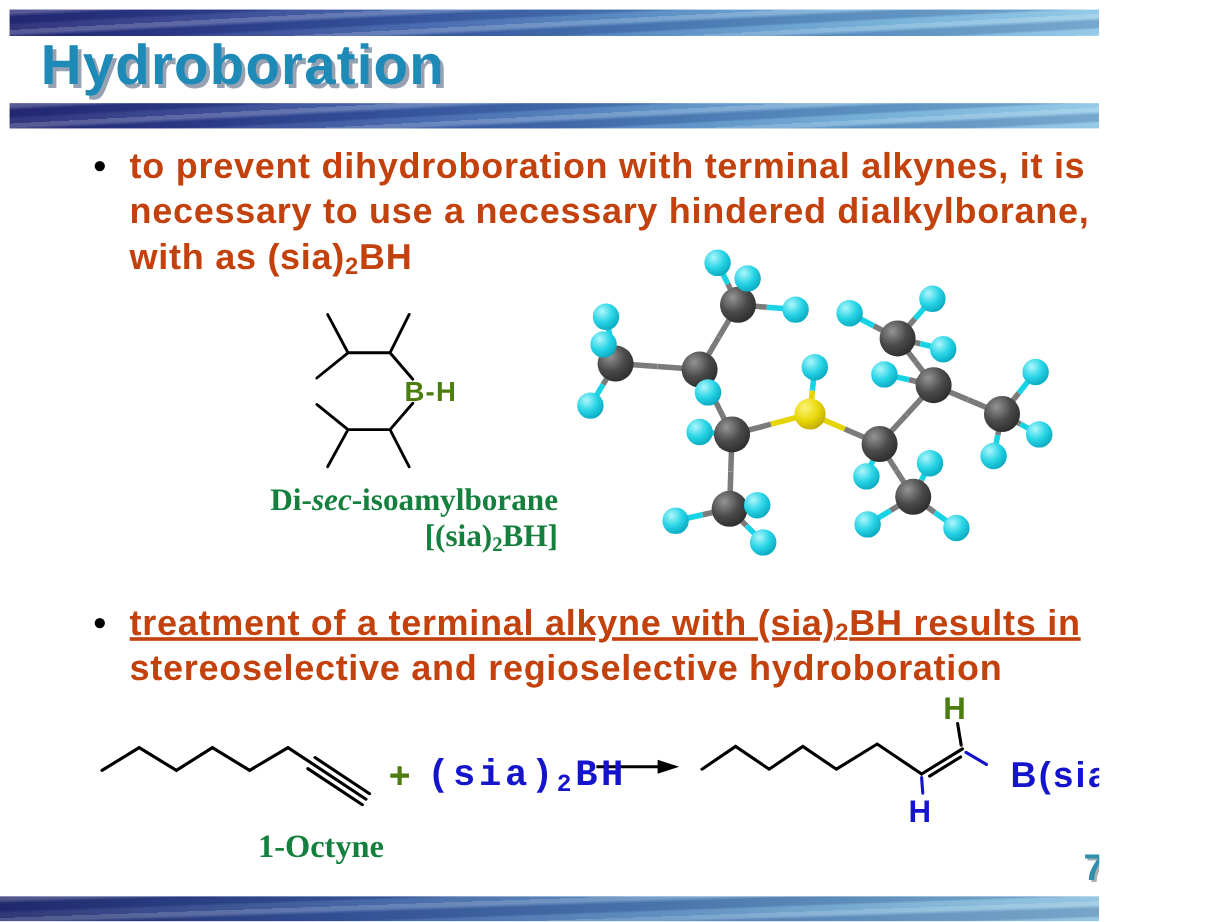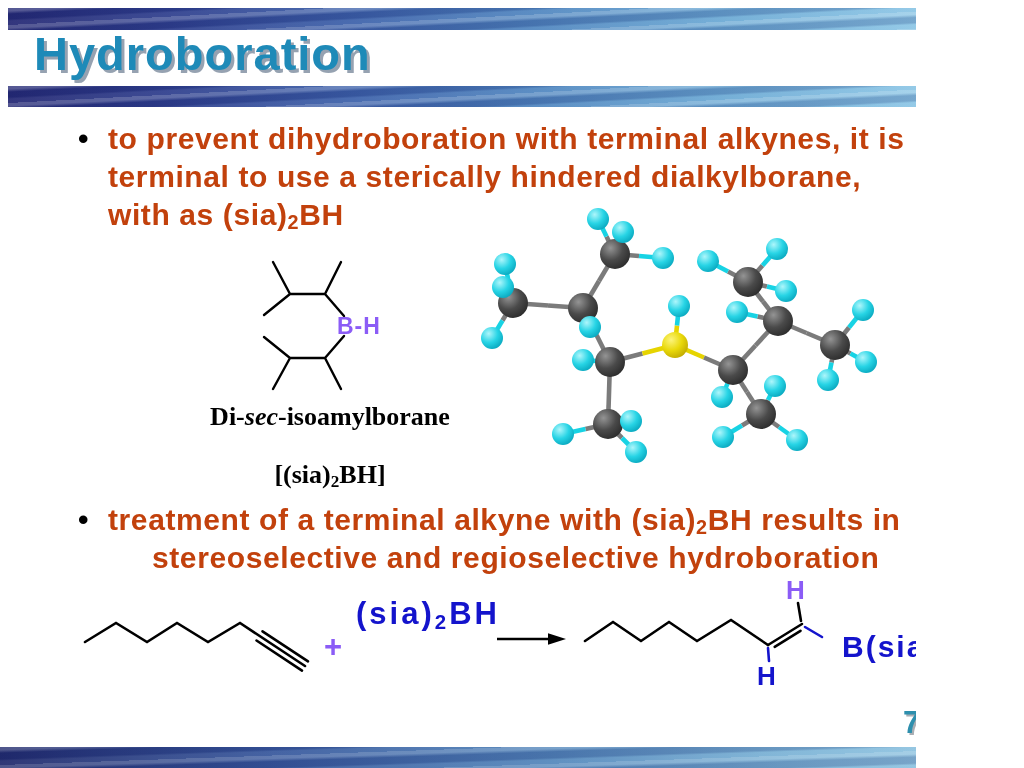--- a/index.html
+++ b/index.html
@@ -13,27 +13,27 @@
   .band-top2{left:8px;top:86px;height:21px;}
   .band-bottom{left:0;top:747px;height:21px;
     background:
       repeating-linear-gradient(178deg, rgba(255,255,255,0.20) 0 3px, rgba(15,25,95,0.18) 6px 12px, rgba(255,255,255,0.06) 14px 18px),
       linear-gradient(90deg,#232c6e 0%,#3a5a9e 30%,#5588bc 60%,#7cb3d6 85%,#8fc3e0 100%);}
   .title{position:absolute;left:34px;top:28px;font-size:47px;font-weight:700;letter-spacing:1px;
          color:#1e8ab8;text-shadow:3px 3px 0 rgba(139,152,168,0.9);line-height:52px;}
   .bullet-marker{position:absolute;font-size:30px;font-weight:700;color:#000;line-height:38px;}
   .bullet-text{position:absolute;font-size:30px;font-weight:700;color:#c2410c;line-height:38px;letter-spacing:0.6px;white-space:nowrap;}
   sub.s{font-size:0.66em;vertical-align:baseline;position:relative;top:0.22em;line-height:0;}
-  .serif-label{position:absolute;font-family:"Liberation Serif",serif;font-weight:700;color:#000000;
-               font-size:26px;text-align:center;white-space:nowrap;}
-  .chem-label{position:absolute;font-weight:700;color:#8b5cf6;white-space:nowrap;}
+  .serif-label{position:absolute;font-family:"Liberation Serif",serif;font-weight:700;color:#15803d;
+               font-size:26px;text-align:right;white-space:nowrap;}
+  .chem-label{position:absolute;font-weight:700;color:#4d7c0f;white-space:nowrap;}
   .blue{color:#1414cc;}
   .bh-label{left:337px;top:313px;font-size:23px;letter-spacing:1px;}
   .plus-sign{left:324px;top:629px;font-size:31px;}
-  .reagent{left:356px;top:596px;font-size:31px;letter-spacing:3px;}
+  .reagent{left:356px;top:629px;font-size:31px;letter-spacing:3px;font-family:Liberation Mono, monospace;}
   .boron-group{left:822px;top:630px;font-size:30px;letter-spacing:2px;margin-left:20px;}
   .h-top{left:786px;top:575px;font-size:26px;}
   .h-vinyl{left:757px;top:661px;font-size:26px;}
   .octyne-label{left:160px;top:690px;width:160px;font-size:27px;}
   .product-label{left:633px;top:697px;width:224px;font-size:27px;}
   .page-number{position:absolute;left:903px;top:705px;width:84px;
                font-size:31px;font-weight:700;color:#2e8fad;text-shadow:2px 2px 0 rgba(154,160,166,0.85);}
   svg.artwork{position:absolute;left:0;top:0;}
   .em-i{font-style:italic;}
 </style>
@@ -41,26 +41,26 @@
 <body>
 
 <div class="slide">
 
   <div class="band band-top1"></div>
   <div class="title">Hydroboration</div>
   <div class="band band-top2"></div>
 
   <div class="bullet-marker" style="left:78px;top:120px;">•</div>
   <div class="bullet-text" style="left:108px;top:120px;">to prevent dihydroboration with terminal alkynes, it is</div>
-  <div class="bullet-text" style="left:108px;top:158px;">terminal to use a sterically hindered dialkylborane,</div>
+  <div class="bullet-text" style="left:108px;top:158px;">necessary to use a necessary hindered dialkylborane,</div>
   <div class="bullet-text" style="left:108px;top:196px;"><span>with as (sia)</span><sub class="s">2</sub><span>BH</span></div>
 
   <div class="bullet-marker" style="left:78px;top:501px;">•</div>
-  <div class="bullet-text" style="left:108px;top:501px;"><span>treatment of a terminal alkyne with (sia)</span><sub class="s">2</sub><span>BH results in</span></div>
-  <div class="bullet-text" style="left:108px;top:539px;margin-left:44px;">stereoselective and regioselective hydroboration</div>
+  <div class="bullet-text" style="left:108px;top:501px;text-decoration:underline;"><span>treatment of a terminal alkyne with (sia)</span><sub class="s">2</sub><span>BH results in</span></div>
+  <div class="bullet-text" style="left:108px;top:539px;">stereoselective and regioselective hydroboration</div>
 
   <svg class="artwork" width="1024" height="768" viewBox="0 0 1024 768">
     <defs>
       <radialGradient id="gradC" cx="35%" cy="30%" r="75%">
         <stop offset="0%" stop-color="#949494"></stop>
           <stop offset="55%" stop-color="#4a4a4a"></stop>
           <stop offset="100%" stop-color="#2c2c2c"></stop>
       </radialGradient>
       <radialGradient id="gradH" cx="35%" cy="30%" r="75%">
         <stop offset="0%" stop-color="#aef6fb"></stop>
@@ -198,24 +198,25 @@
       <line x1="768" y1="645" x2="802" y2="624" stroke="#000" stroke-width="2.6"></line>
       <line x1="774.7" y1="646.8" x2="800.5" y2="630.8" stroke="#000" stroke-width="2.6"></line>
       <line x1="801" y1="621" x2="798" y2="603" stroke="#000" stroke-width="2.6"></line>
       <line x1="768" y1="648" x2="769" y2="661" stroke="#1414cc" stroke-width="2.6"></line>
       <line x1="805" y1="627" x2="822" y2="637" stroke="#1414cc" stroke-width="2.6"></line>
     </g>
   </svg>
 
   <div class="chem-label bh-label">B-H</div>
   <div class="serif-label" style="left:195px;top:402px;width:270px;"><span>Di-</span><span class="em-i">sec</span><span>-isoamylborane</span></div>
-  <div class="serif-label" style="left:195px;top:432px;width:270px;margin-top:28px;"><span>[(sia)</span><sub class="s">2</sub><span>BH]</span></div>
+  <div class="serif-label" style="left:195px;top:432px;width:270px;"><span>[(sia)</span><sub class="s">2</sub><span>BH]</span></div>
 
   <div class="chem-label plus-sign">+</div>
   <div class="chem-label reagent blue"><span>(sia)</span><sub class="s">2</sub><span>BH</span></div>
   <div class="chem-label h-top">H</div>
   <div class="chem-label h-vinyl blue">H</div>
   <div class="chem-label boron-group blue"><span>B(sia)</span><sub class="s">2</sub></div>
+  <div class="serif-label octyne-label">1-Octyne</div>
 
   <div class="page-number">7-21</div>
   <div class="band band-bottom"></div>
 
 </div>
 
 </body></html>

